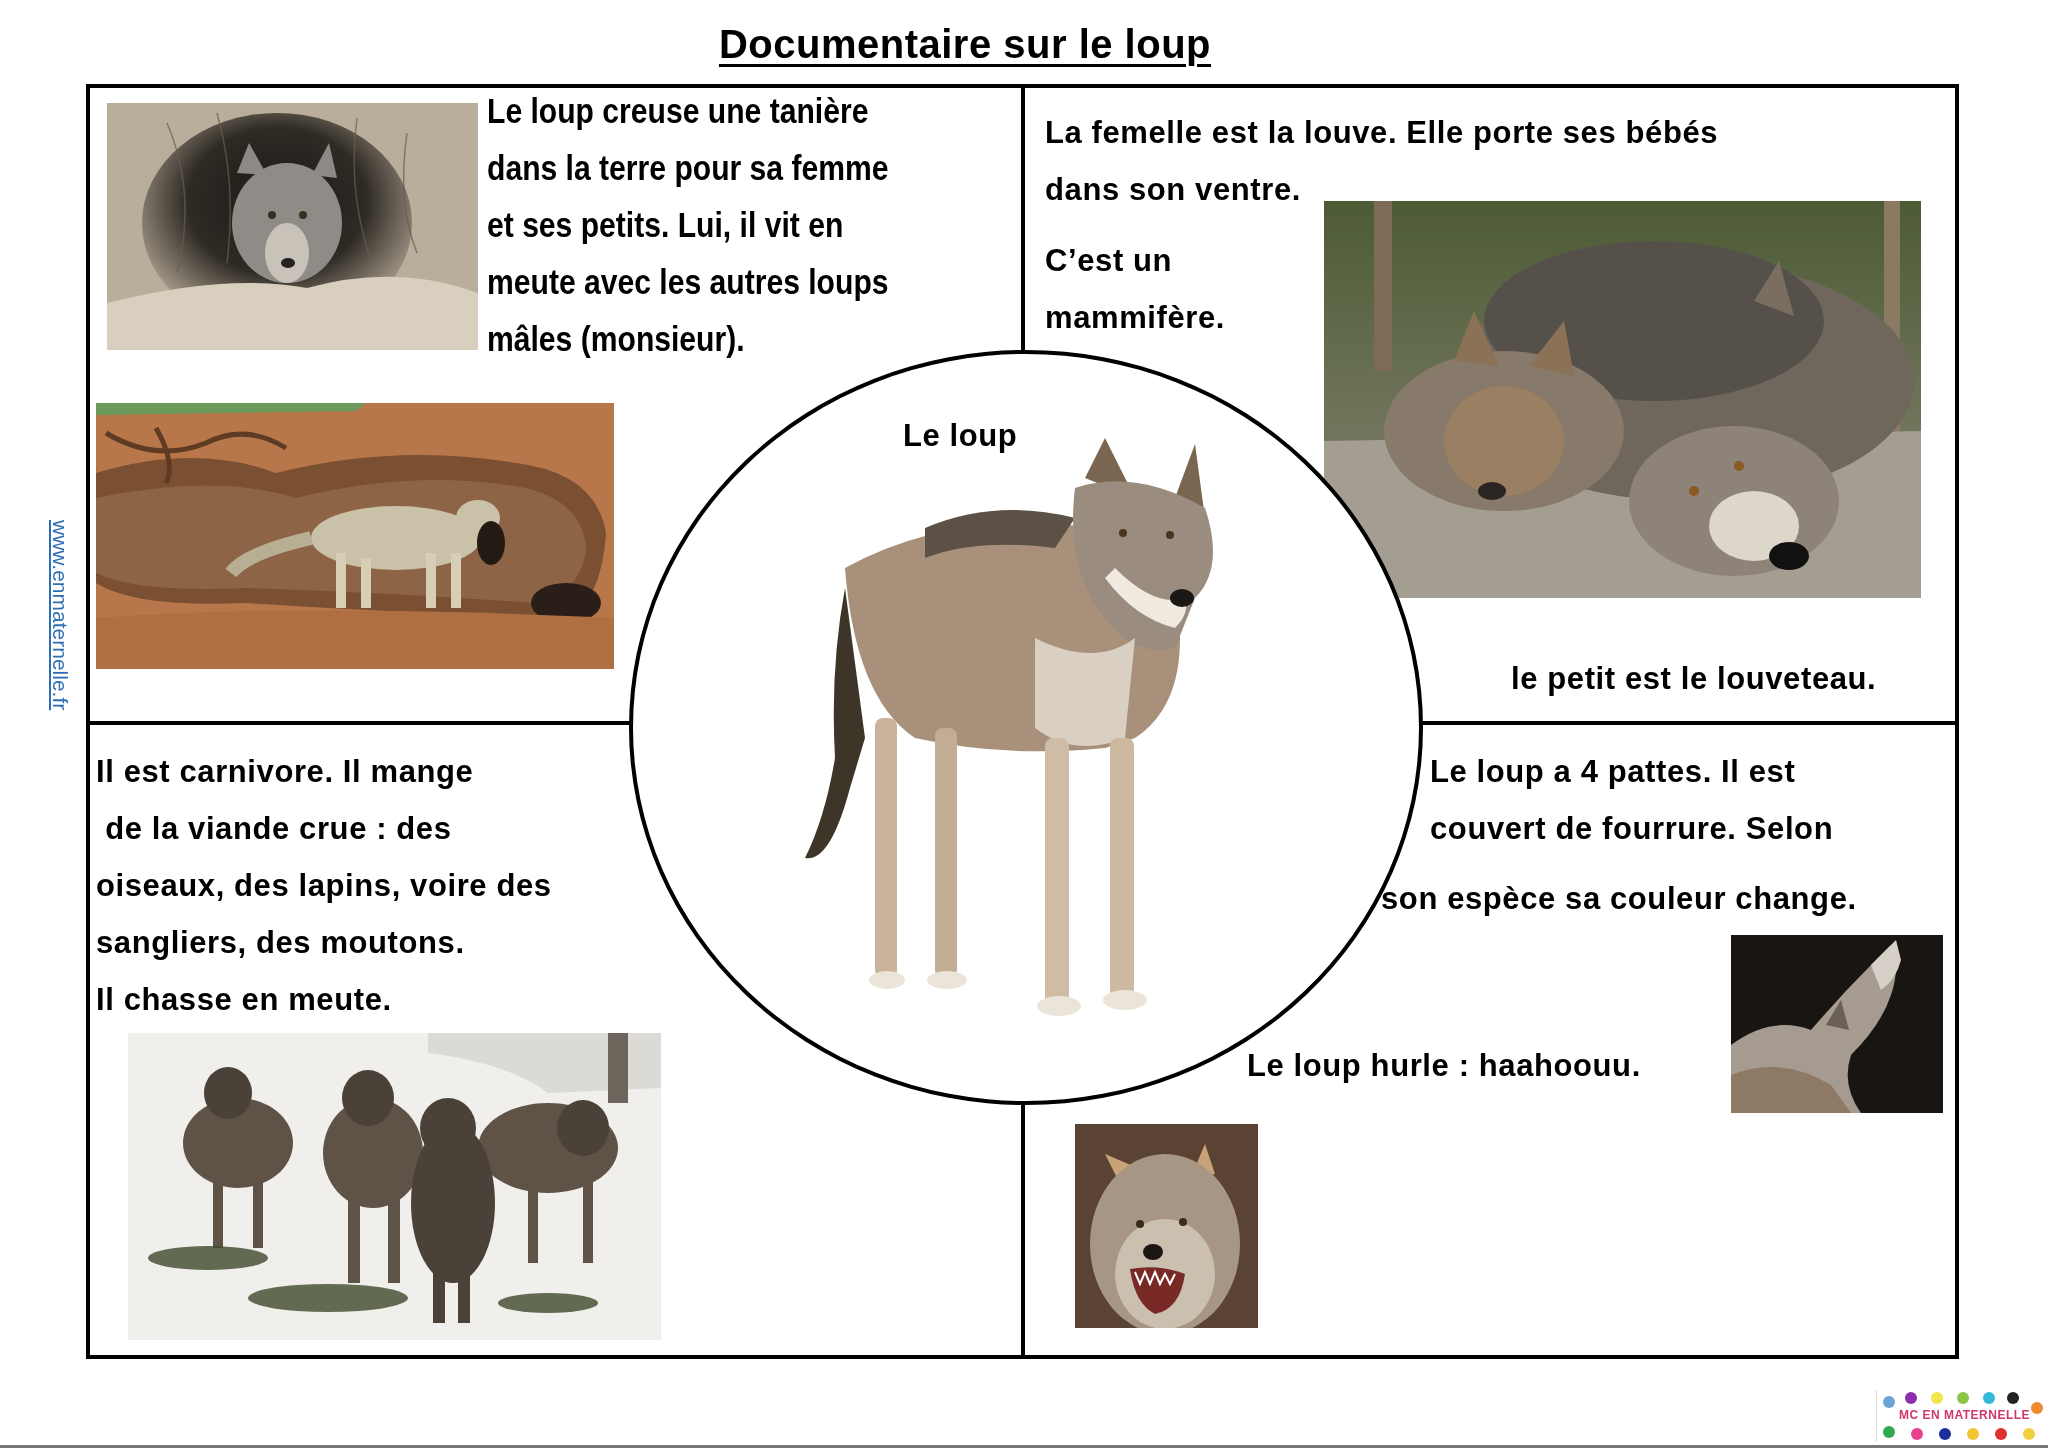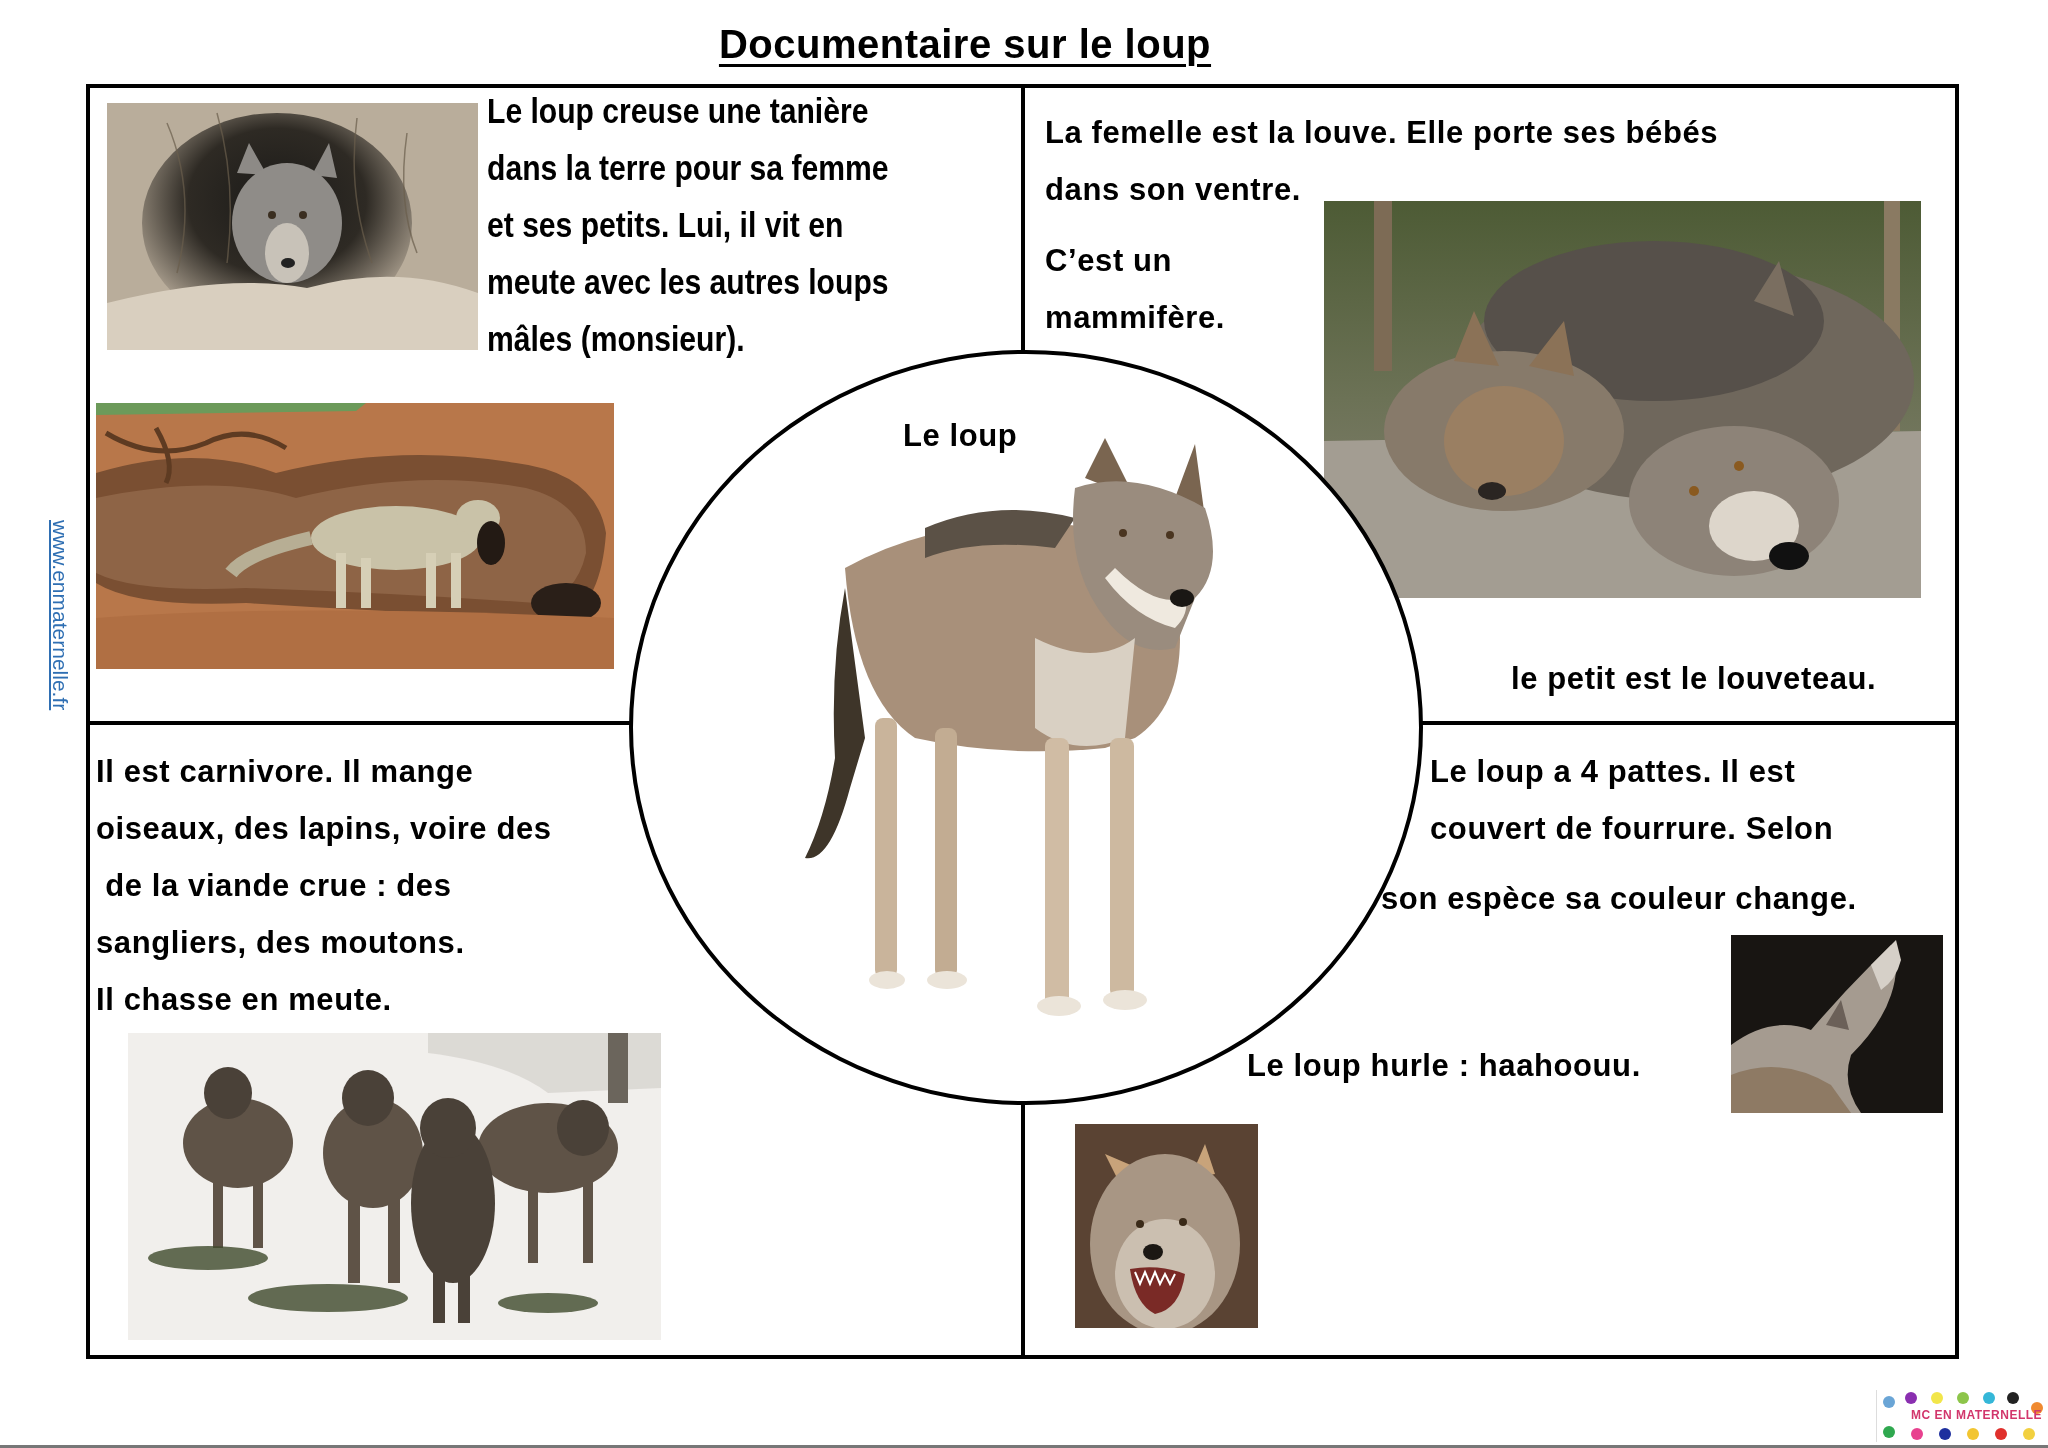--- a/index.html
+++ b/index.html
@@ -146,22 +146,22 @@
     <rect x="335" y="300" width="24" height="260" rx="8" fill="#cdb9a0"></rect>
     <ellipse cx="112" cy="542" rx="18" ry="9" fill="#ebe4d9"></ellipse>
     <ellipse cx="172" cy="542" rx="20" ry="9" fill="#ebe4d9"></ellipse>
     <ellipse cx="284" cy="568" rx="22" ry="10" fill="#ebe4d9"></ellipse>
     <ellipse cx="350" cy="562" rx="22" ry="10" fill="#ebe4d9"></ellipse>
   </svg>
 </div>
 
 <div class="abs txt wide" style="left:96px;top:743px;">
   <div style="white-space:pre;">Il est carnivore. Il mange</div>
+  <div style="white-space:pre;"> de la viande crue : des</div>
   <div>oiseaux, des lapins, voire des</div>
-  <div style="white-space:pre;"> de la viande crue : des</div>
   <div>sangliers, des moutons.</div>
   <div>Il chasse en meute.</div>
 </div>
 
 <div class="abs photo" style="left:128px;top:1033px;width:533px;height:307px;">
   <svg width="533" height="307" viewBox="0 0 533 307">
     <rect width="533" height="307" fill="#f1efec"></rect>
     <path d="M300 20 Q380 30 420 60 L533 55 L533 0 L300 0Z" fill="#cfccc6" opacity="0.6"></path>
     <rect x="480" y="0" width="20" height="70" fill="#6b655c"></rect>
     <g fill="#5f5347">
@@ -238,16 +238,16 @@
         <circle cx="136" cy="8" r="6" fill="#222"></circle>
       <circle cx="160" cy="18" r="6" fill="#f08a30"></circle>
       <circle cx="12" cy="42" r="6" fill="#2fa84f"></circle>
         <circle cx="40" cy="44" r="6" fill="#e8418f"></circle>
         <circle cx="68" cy="44" r="6" fill="#1d2f9e"></circle>
       <circle cx="96" cy="44" r="6" fill="#f2c531"></circle>
         <circle cx="124" cy="44" r="6" fill="#e0302c"></circle>
         <circle cx="152" cy="44" r="6" fill="#f2d040"></circle>
     </g>
   </svg>
-  <div class="abs" style="left:22px;top:18px;font-size:12px;font-weight:bold;color:#d2366c;letter-spacing:0.5px;white-space:nowrap;margin-left:12px;">MC EN MATERNELLE</div>
+  <div class="abs" style="left:22px;top:18px;font-size:12px;font-weight:bold;color:#d2366c;letter-spacing:0.5px;white-space:nowrap;">MC EN MATERNELLE</div>
 </div>
 
 <div class="abs bottom-rule"></div>
 
 </body></html>

